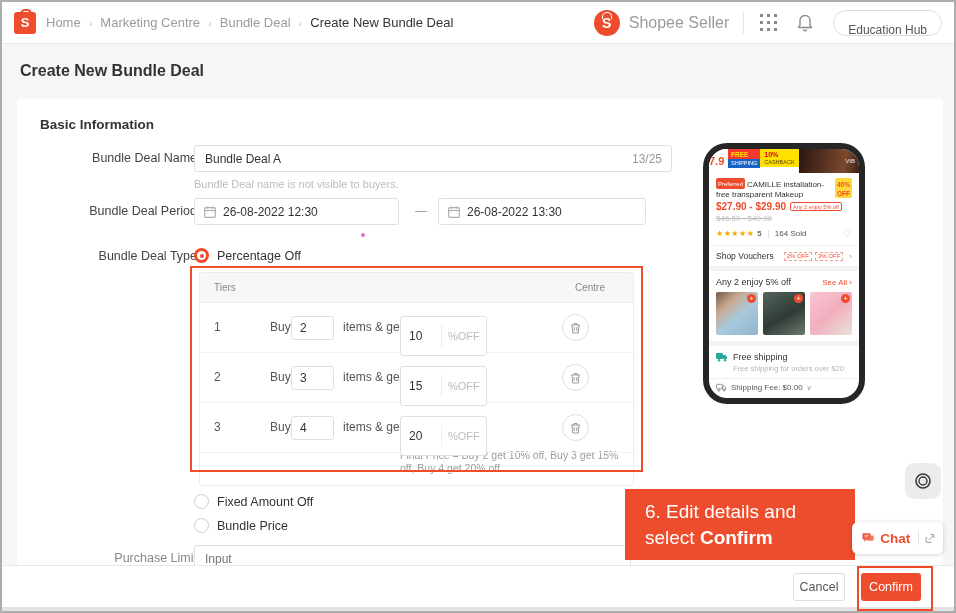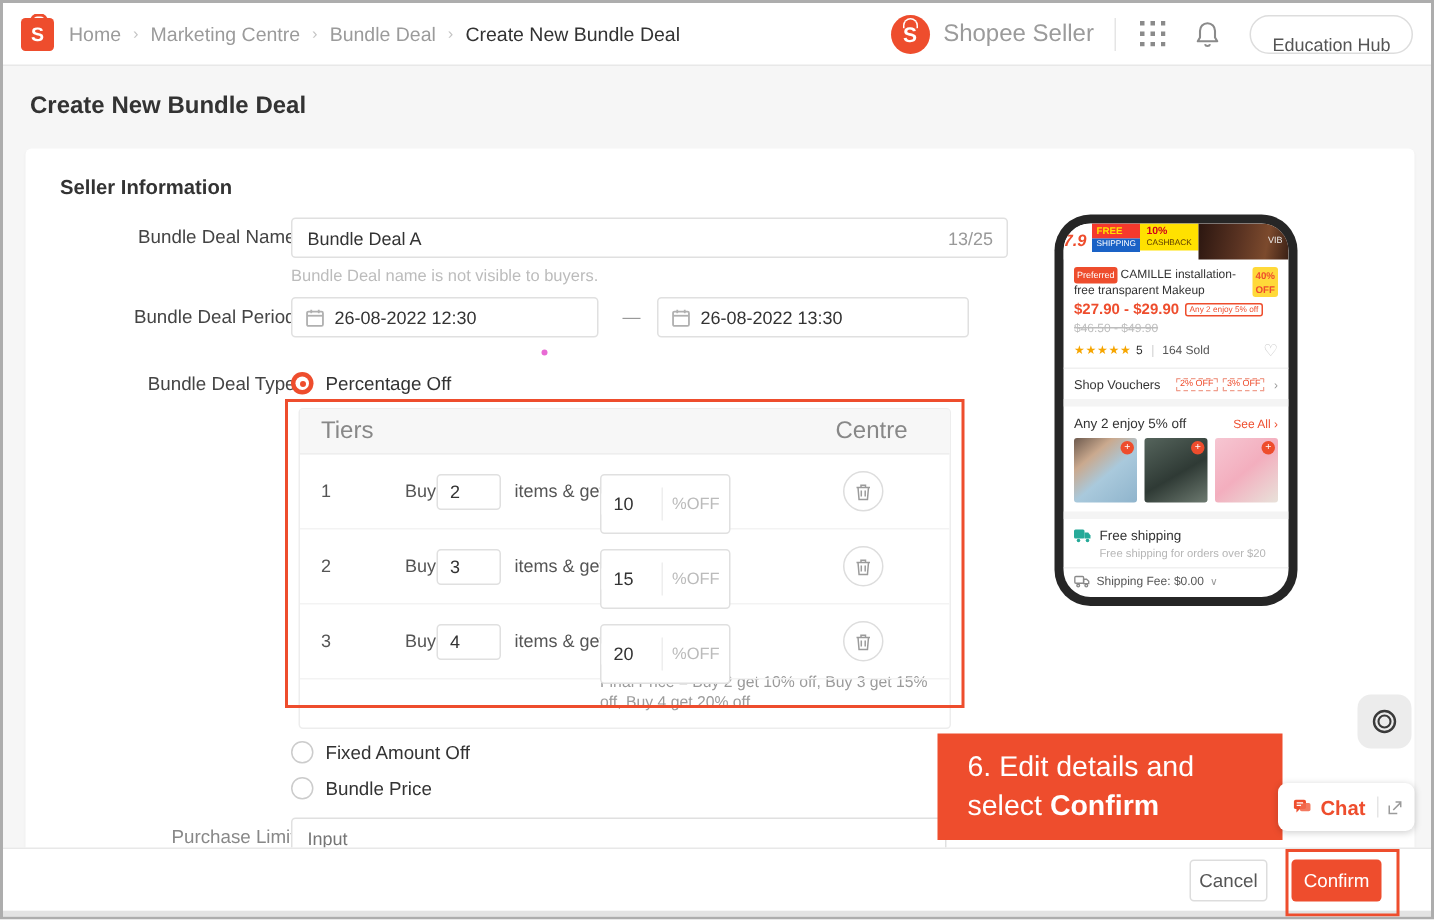--- a/index.html
+++ b/index.html
@@ -37,21 +37,21 @@
   .radio { position:absolute; width:15px; height:15px; border-radius:50%; cursor:pointer; }
   .radio.off { border:1px solid #ccc; background:#fff; }
   .radio.on { background:#ee4d2d; }
   .radio.on::before { content:""; position:absolute; left:3px; top:3px; width:9px; height:9px; background:#fff; border-radius:50%; }
   .radio.on::after { content:""; position:absolute; left:5.5px; top:5.5px; width:4px; height:4px; background:#ee4d2d; border-radius:50%; }
   .radio-label { position:absolute; font-size:12.5px; color:#333; }
   .pink-dot { position:absolute; left:359px; top:231px; width:4px; height:4px; border-radius:50%; background:#e86ad4; }
 
   
   .tiers-table { position:absolute; left:182px; top:173px; width:435px; border:1px solid #ededed; border-radius:3px; background:#fff; }
-  .tiers-head { display:flex; height:30px; align-items:center; background:#f7f7f7; border-bottom:1px solid #eee; font-size:16px; color:#888; padding:0 14px; }
+  .tiers-head { display:flex; height:30px; align-items:center; background:#f7f7f7; border-bottom:1px solid #eee; font-size:10px; color:#888; padding:0 14px; }
   .tiers-head .th-actions { margin-left:auto; padding-right:14px; }
   .tier-row { position:relative; height:50px; border-bottom:1px solid #f3f3f3; }
   .tier-row:last-of-type { border-bottom:none; height:45px; }
   .t-index { position:absolute; left:14px; top:17px; font-size:12px; color:#555; }
   .t-buy { position:absolute; left:70px; top:17px; font-size:12px; color:#555; }
   .t-qty { position:absolute; left:91px; top:13px; width:43px; height:24px; border:1px solid #e0e0e0; border-radius:3px; font-size:12px; color:#333; padding:0 8px; font-family:inherit; }
   .t-items { position:absolute; left:143px; top:17px; font-size:12px; color:#555; }
   .t-disc { position:absolute; left:200px; top:13px; width:87px; height:40px; border:1px solid #e0e0e0; border-radius:3px; display:flex; align-items:center; background:#fff; }
   .t-disc input { width:40px; border:none; outline:none; font-size:12px; color:#333; padding:0 8px; font-family:inherit; }
   .t-unit { border-left:1px solid #eee; padding:0 6px; font-size:11px; color:#bbb; line-height:22px; }
@@ -73,21 +73,21 @@
   
   .footbar { position:absolute; left:0; top:563px; width:952px; height:42px; background:#fff; border-top:1px solid #e8e8e8; z-index:8; }
   .btn-cancel { position:absolute; right:109px; top:7px; width:52px; height:28px; border:1px solid #ddd; border-radius:3px; background:#fff; font-size:12.5px; color:#555; cursor:pointer; font-family:inherit; }
   .btn-confirm { position:absolute; right:33px; top:7px; width:60px; height:28px; border:none; border-radius:3px; background:#ee4d2d; font-size:12.5px; color:#fff; cursor:pointer; font-family:inherit; }
   .bottom-strip { position:absolute; left:0; top:605px; width:952px; height:6px; background:#e3e3e3; }
 
   
   .phone { position:absolute; left:701px; top:141px; width:162px; height:261px; background:#262626; border-radius:24px; padding:6px 6px; z-index:2; }
   .screen { width:150px; height:249px; background:#fff; border-radius:18px; overflow:hidden; font-family:inherit; }
   .banner { display:flex; height:24px; }
-  .banner .b-date { background:#fff; color:#ee4d2d; font-weight:bold; font-style:italic; font-size:11px; width:19px; display:flex; align-items:center; overflow:hidden; }
+  .banner .b-date { background:#fff; color:#ee4d2d; font-weight:bold; font-size:11px; width:19px; display:flex; align-items:center; overflow:hidden; }
   .b-stack { display:flex; flex-direction:column; }
   .b-free { background:#f5392c; color:#ffe100; font-size:6.5px; font-weight:bold; padding:2px 3px 1px; }
   .b-ship { background:#1a62c6; color:#fff; font-size:5.5px; padding:1px 3px 2px; }
   .b-pct { background:#ffe100; color:#d0011b; font-size:7px; font-weight:bold; padding:2px 4px 0; }
   .b-cash { background:#ffe100; color:#5b3a00; font-size:5.5px; padding:1px 4px 2px; }
   .b-img { flex:1; background:linear-gradient(100deg,#2b1610 0%,#5a3322 45%,#7c4a2d 75%,#3a2015 100%); color:#eee; font-size:6px; display:flex; align-items:center; justify-content:flex-end; padding-right:4px; }
   .prod { padding:5px 7px 5px; border-bottom:1px solid #f0f0f0; position:relative; }
   .p-title { font-size:8px; line-height:10px; color:#333; height:20px; overflow:hidden; padding-right:20px; }
   .p-pref { display:inline-block; background:#ee4d2d; color:#fff; font-size:6px; border-radius:2px; padding:0.5px 2px; margin-right:2px; vertical-align:1px; }
   .p-off { position:absolute; right:7px; top:5px; width:17px; height:20px; background:#ffd939; border-radius:2px; color:#ee4d2d; font-size:6.5px; font-weight:bold; text-align:center; line-height:9px; padding-top:2px; }
@@ -161,21 +161,21 @@
             <path d="M6.3 15.5a1.8 1.8 0 0 0 3.4 0" fill="none" stroke="#8a8a8a" stroke-width="1.4"></path>
           </svg>
       </button>
       <button class="edu-pill">Education Hub</button>
     </div>
   </div>
 
   <div class="page-title">Create New Bundle Deal</div>
 
   <div class="card">
-    <div class="section-title">Seller Information</div>
+    <div class="section-title">Basic Information</div>
 
     <div class="flabel" style="left:30px; top:52px;">Bundle Deal Name</div>
     <input class="tinput" style="left: 177px; top: 46px; width: 478px;" value="Bundle Deal A">
     <div class="counter" style="left:615px; top:53px;">13/25</div>
     <div class="helper" style="left:177px; top:79px;">Bundle Deal name is not visible to buyers.</div>
 
     <div class="flabel" style="left:30px; top:105px;">Bundle Deal Period</div>
     <div class="datefield" style="left:177px; top:99px; width:205px;">
       <svg width="12" height="12" viewBox="0 0 12 12">
           <rect x="0.7" y="1.7" width="10.6" height="9.6" rx="1" fill="none" stroke="#b0b0b0" stroke-width="1.2"></rect>

